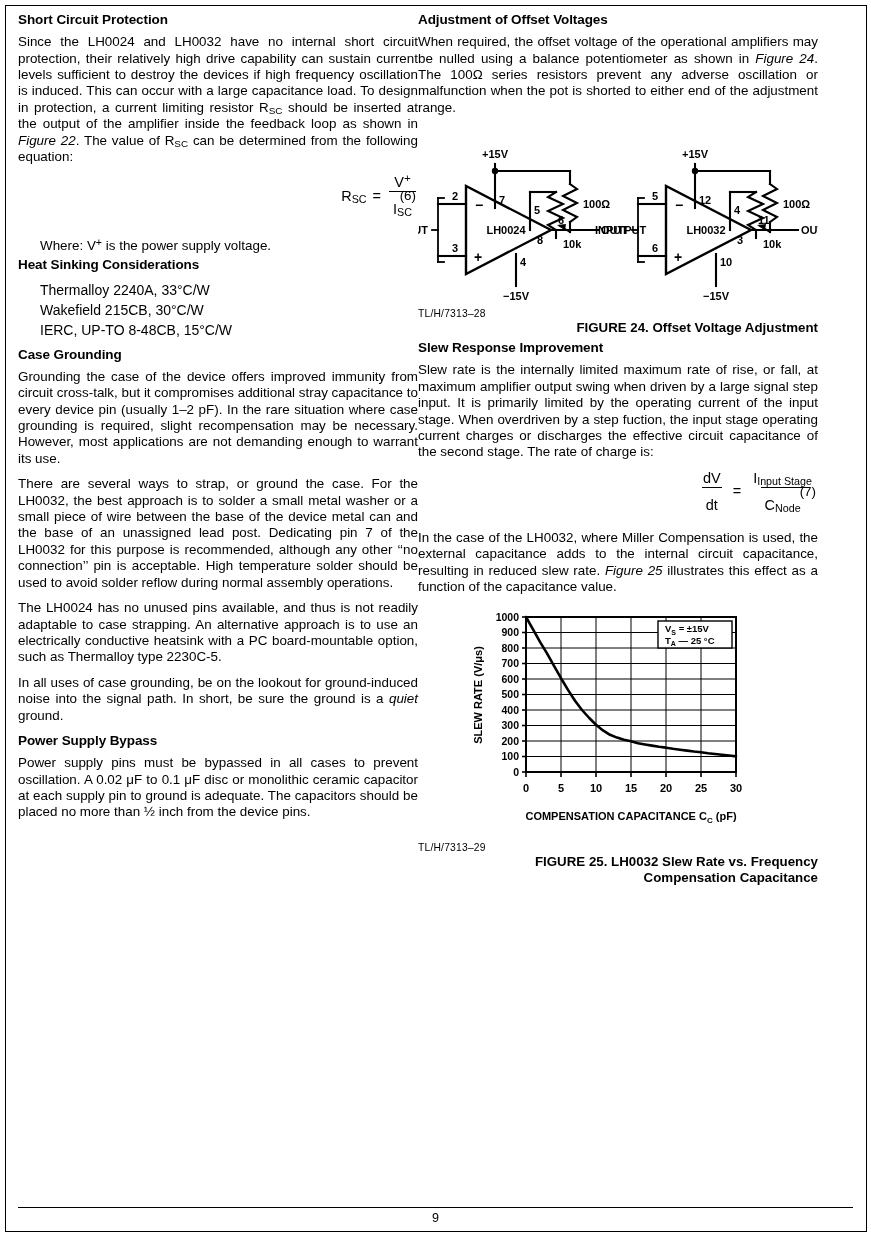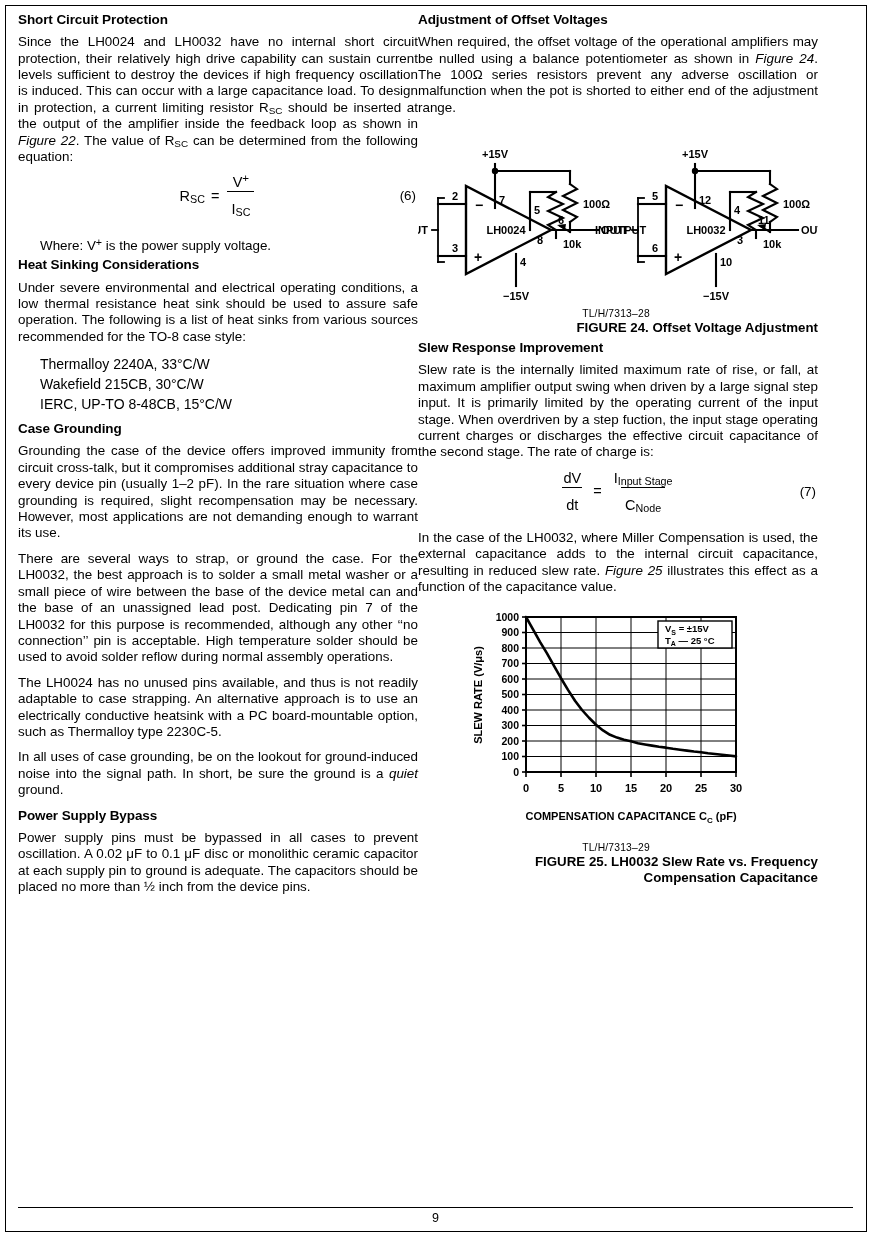--- a/index.html
+++ b/index.html
@@ -70,21 +70,21 @@
   .eq-wrap {
     position: relative;
     margin: 4px 0 8px 0;
     height: 52px;
   }
   .eq-center {
     position: absolute;
     left: 0; right: 0;
     top: 0;
     display: flex;
-    justify-content: center;
+    justify-content: flex-end;
     align-items: center;
     font-size: 14.5px;
   }
   .frac {
     display: inline-flex;
     flex-direction: column;
     align-items: center;
     vertical-align: middle;
     margin: 0 2px;
   }
@@ -99,21 +99,21 @@
   .eq-note {
     font-size: 13.4px;
     margin: 12px 0 4px 0;
     padding-left: 22px;
   }
 
   
   .fig-block { margin: 10px 0 4px 0; }
   .fig-svg-holder { display: flex; }
   .tlh {
-    text-align: center;
+    text-align: left;
     font-size: 10.3px;
     letter-spacing: 0.2px;
     margin: 2px 4px 0 0;
     font-weight: 500;
   }
   .fig-cap {
     text-align: right;
     font-size: 13.3px;
     font-weight: bold;
     line-height: 16px;
@@ -168,21 +168,20 @@
             <span class="den">I<sub>SC</sub></span>
           </span>
         </div>
         <div class="eq-num">(6)</div>
       </div>
 
       <p class="eq-note">Where: V<sup>+</sup> is the power supply voltage.</p>
 
       <h2 class="sec sec-spaced">Heat Sinking Considerations</h2>
 
-      <p class="body">Under severe environmental and electrical operating conditions, a low thermal resistance heat sink should be used to assure safe operation. The following is a list of heat sinks from various sources recommended for the TO-8 case style:</p>
 
       <div class="indent-list">
         <div>Thermalloy 2240A, 33°C/W</div>
         <div>Wakefield 215CB, 30°C/W</div>
         <div>IERC, UP-TO 8-48CB, 15°C/W</div>
       </div>
 
 
       <h2 class="sec sec-spaced">Case Grounding</h2>
 

